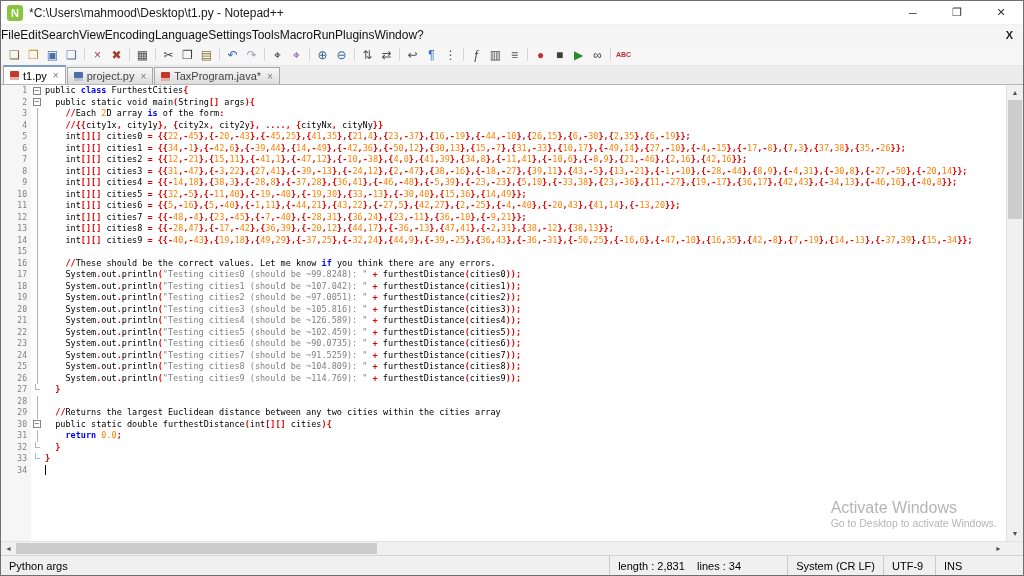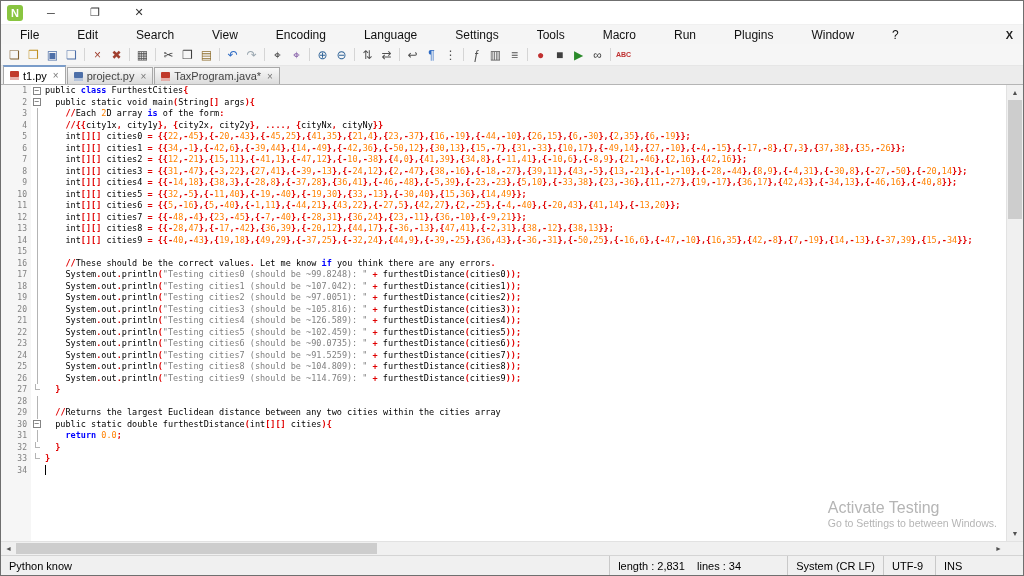--- a/index.html
+++ b/index.html
@@ -6,21 +6,21 @@
   html,body{width:1024px;height:576px;overflow:hidden}
   body{font-family:"Liberation Sans",sans-serif;background:#fff}
   .window{width:1024px;height:576px;border:1px solid #6f6f6f;display:flex;flex-direction:column;background:#fff;position:relative;overflow:hidden}
 
   .titlebar{height:24px;background:#ffffff;display:flex;align-items:center;font-size:12px;flex:0 0 auto;border-bottom:1px solid #f0f0f0}
   .appicon{width:16px;height:16px;background:#89c540;color:#fff;font-weight:bold;font-size:11px;display:inline-flex;align-items:center;justify-content:center;border-radius:3px;margin:0 6px}
   .title{flex:1;color:#1a1a1a;white-space:pre}
   .wbtn{width:44px;height:100%;display:inline-flex;align-items:center;justify-content:center;font-size:11px;color:#333;cursor:default}
 
   .menubar{height:19px;background:#f5f5f5;display:flex;align-items:center;font-size:12px}
-  .menu-item{padding:0 19px;height:100%;display:inline-flex;align-items:center;color:#111}
+  .menu-item{padding:0 0;height:100%;display:inline-flex;align-items:center;color:#111}
   .menu-x{margin-left:auto;padding:0 10px;font-weight:bold;font-size:11px;color:#222}
 
   .toolbar{height:22px;background:#f6f6f6;display:flex;align-items:center;padding:0 4px;border-bottom:1px solid #e6e6e6}
   .tb-icon{width:19px;height:18px;display:inline-flex;align-items:center;justify-content:center;font-size:12px}
   .tb-abc{font-size:7px;font-weight:bold}
   .tb-sep{width:1px;height:13px;background:#d5d5d5;margin:0 3px}
 
   .tabbar{height:19px;background:#ececec;display:flex;align-items:flex-end;padding-left:2px;border-bottom:1px solid #b5b5b5}
   .tab{height:17px;display:inline-flex;align-items:center;padding:0 6px;font-size:11px;background:linear-gradient(#f8f8f8,#dcdcdc);border:1px solid #a8a8a8;border-bottom:none;margin-right:1px;color:#444}
   .tab.active{background:#ffffff;height:19px;color:#000;border-top:2px solid #7a9cc9}
@@ -69,20 +69,21 @@
   .wm1{font-size:16px}
   .wm2{font-size:10.5px}
 </style>
 </head>
 <body>
 
 <div class="window">
 
   <div class="titlebar">
     <span class="appicon">N</span>
+    <span class="title">*C:\Users\mahmood\Desktop\t1.py - Notepad++</span>
     <span class="wbtn">─</span>
     <span class="wbtn">❐</span>
     <span class="wbtn">✕</span>
   </div>
 
   <div class="menubar">
     <span id="menu-items"><span class="menu-item">File</span><span class="menu-item">Edit</span><span class="menu-item">Search</span><span class="menu-item">View</span><span class="menu-item">Encoding</span><span class="menu-item">Language</span><span class="menu-item">Settings</span><span class="menu-item">Tools</span><span class="menu-item">Macro</span><span class="menu-item">Run</span><span class="menu-item">Plugins</span><span class="menu-item">Window</span><span class="menu-item">?</span></span>
     <span class="menu-x">X</span>
   </div>
 
@@ -196,25 +197,25 @@
   <div class="hscroll">
     <div class="harrow">◄</div>
     <div class="htrack">
       <div class="hthumb"></div>
     </div>
     <div class="harrow">►</div>
     <div class="hcorner"></div>
   </div>
 
   <div class="statusbar">
-    <span class="seg grow">Python know</span>
+    <span class="seg grow">Python args</span>
     <span class="seg w-len">length : 2,831    lines : 34</span>
     <span class="seg w-eol">System (CR LF)</span>
     <span class="seg w-enc">UTF-9</span>
     <span class="seg w-ins">INS</span>
   </div>
 
   <div class="watermark">
-    <div class="wm1">Activate Testing</div>
-    <div class="wm2">Go to Settings to between Windows.</div>
+    <div class="wm1">Activate Windows</div>
+    <div class="wm2">Go to Desktop to activate Windows.</div>
   </div>
 
 </div>
 
 </body></html>

